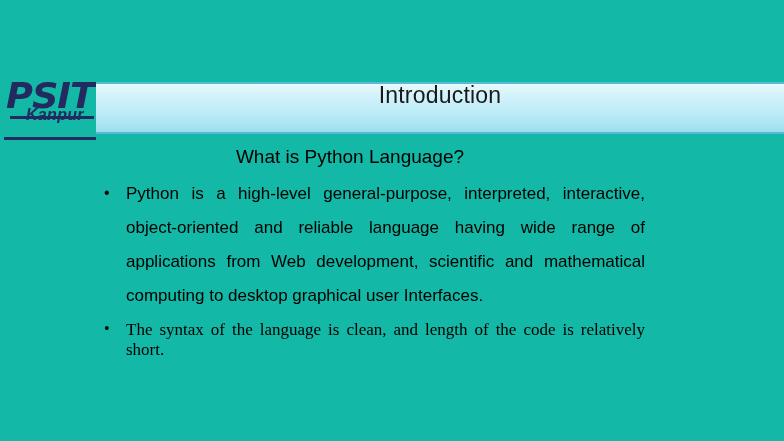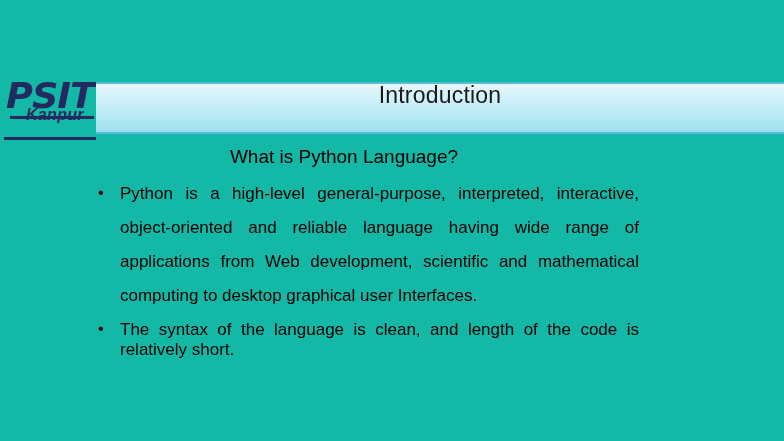--- a/index.html
+++ b/index.html
@@ -110,21 +110,21 @@
     left: 0px;
     top: 55px;
     width: 92px;
     height: 3px;
     background: #222a5f;
   }
 
   
   .content {
     position: absolute;
-    left: 0;
+    left: 6px;
     top: 140px;
     width: 688px;
   }
 
   .subheading {
     text-align: center;
     font-size: 19px;
     color: #000000;
     line-height: 1.2;
     margin: 0;
@@ -163,20 +163,21 @@
 
   
   .bullet-spaced {
     line-height: 2.0;
     margin-top: 8px;
   }
   
   .bullet-tight {
     line-height: 1.18;
     margin-top: 7px;
+    font-family: Liberation Serif, serif;
   }
   .bullet-tight::before {
     top: 0px;
   }
 </style>
 </head>
 <body>
 
 <div class="slide">
 

